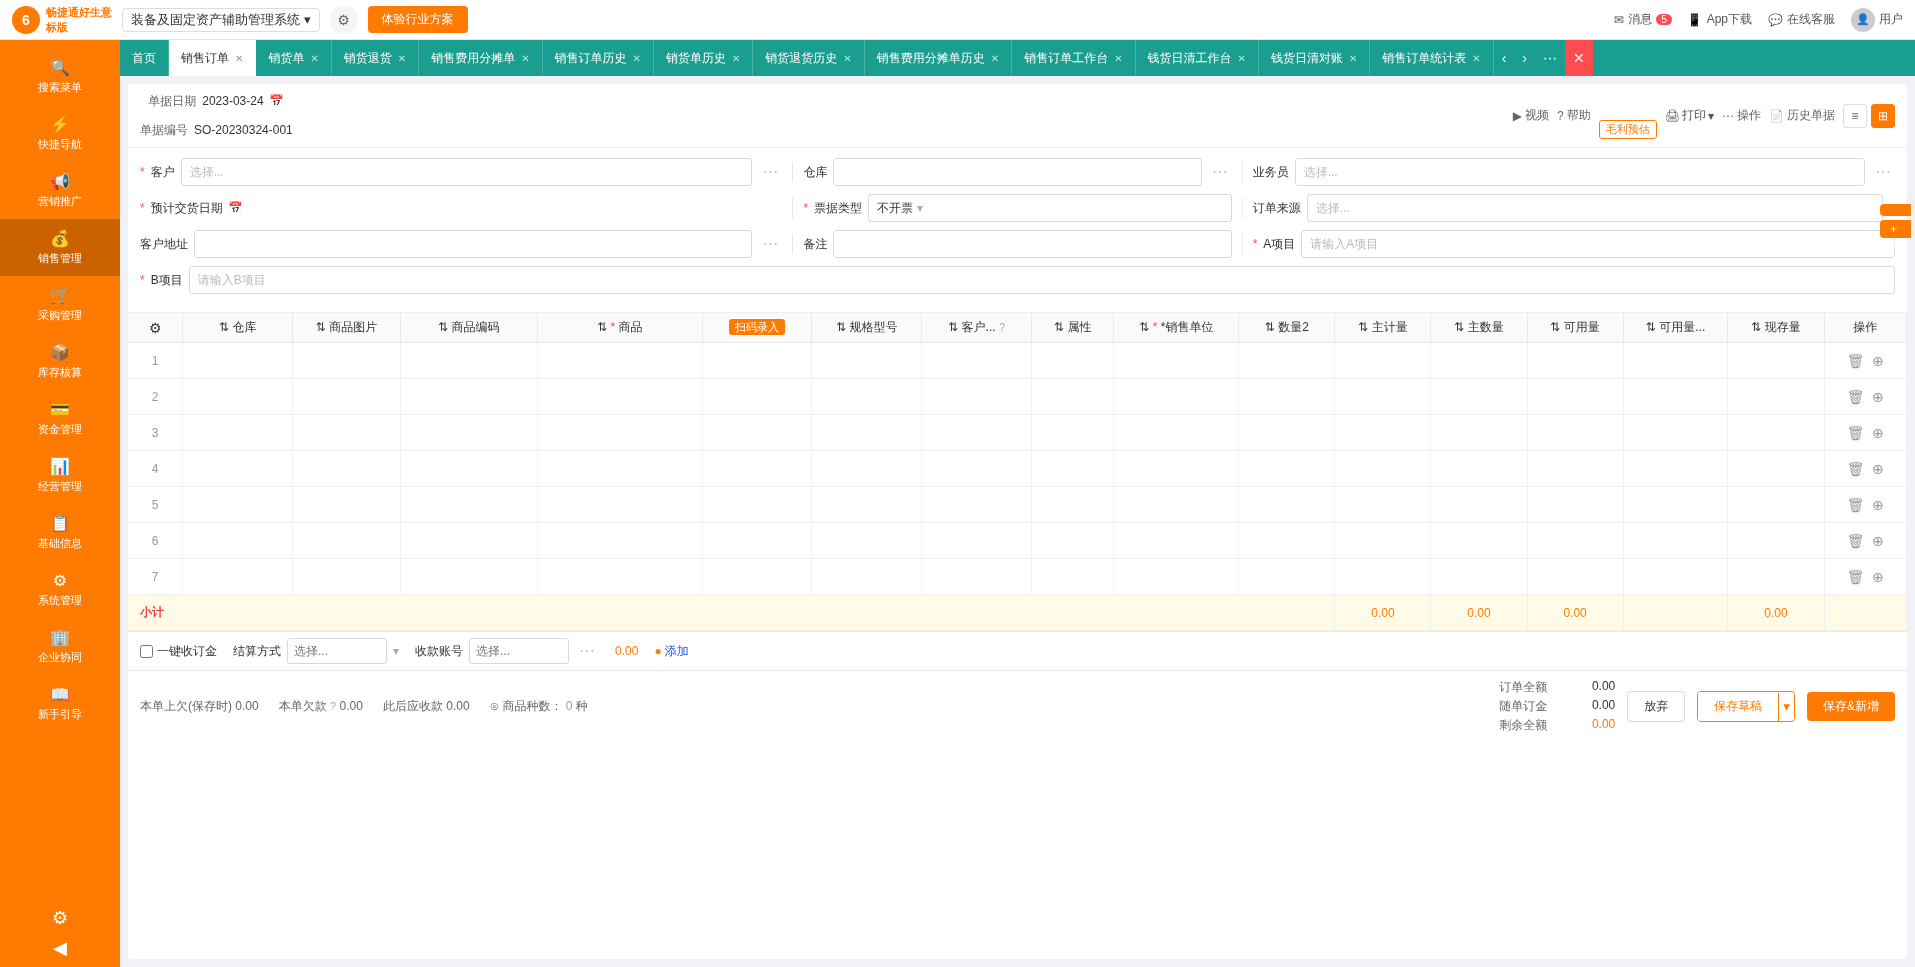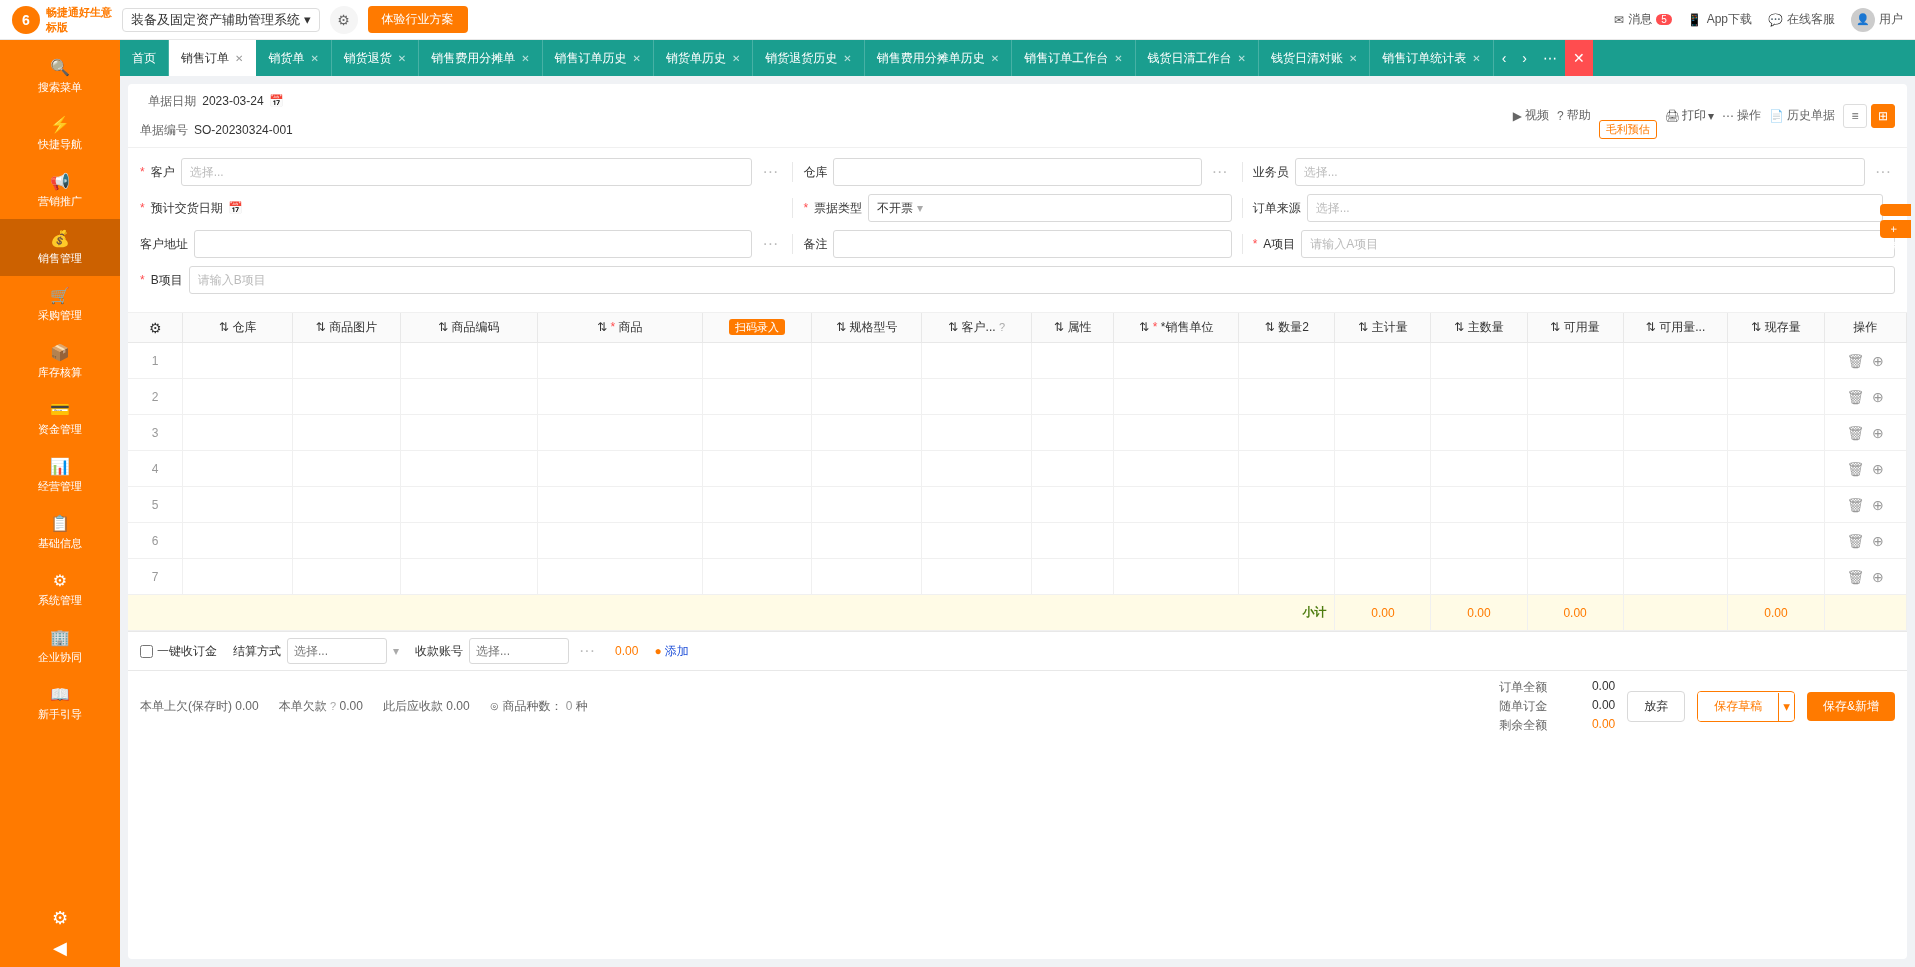--- a/index.html
+++ b/index.html
@@ -658,21 +658,21 @@
     <td class="col-avail2"></td>
     <td class="col-current"></td>
     <td class="col-action">
       <button class="table-action-btn">🗑</button>
       <button class="table-action-btn">⊕</button>
     </td>
   </tr>
               </tbody>
             <tfoot>
               <tr class="subtotal-row">
-                <td colspan="11" style="text-align:right;padding-left:12px;color:#4d7c0f;font-weight:bold;">小计</td>
+                <td colspan="11" style="text-align:left;padding-left:12px;color:#ef4444;font-weight:bold;">小计</td>
                 <td>0.00</td>
                 <td>0.00</td>
                 <td>0.00</td>
                 <td></td>
                 <td>0.00</td>
                 <td></td>
               </tr>
             </tfoot>
           </table>
         </div>

